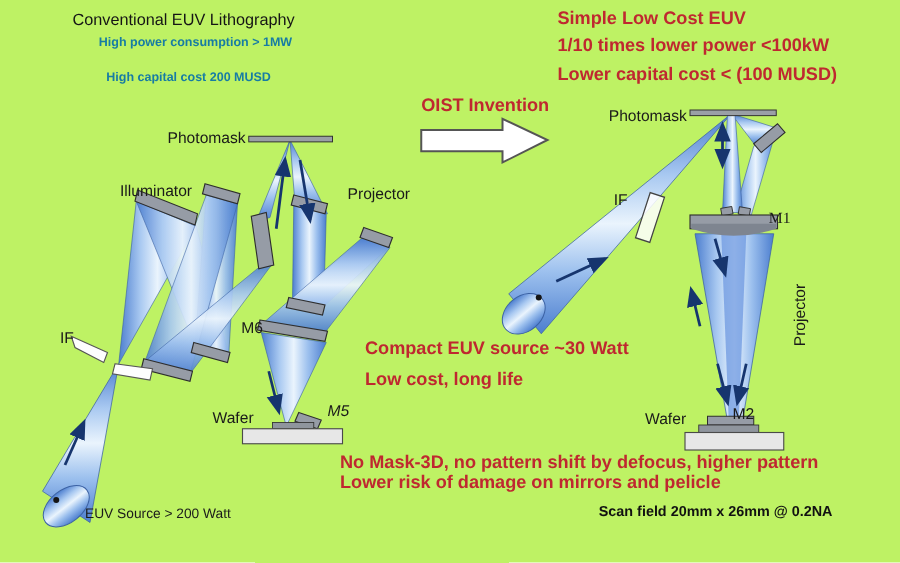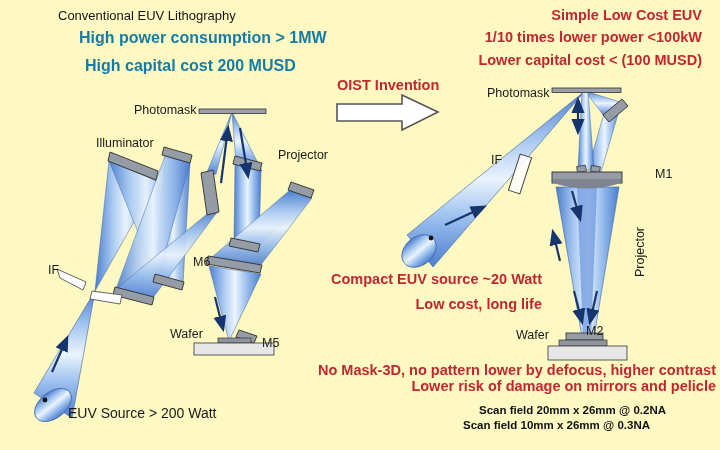--- a/index.html
+++ b/index.html
@@ -1,26 +1,26 @@
 <!DOCTYPE html>
 <html style="--teal: #177ca4; --red: #bf2830;"><head>
 <meta charset="utf-8">
 <style>
   html,body { margin:0; padding:0; background:#fff; }
   #stage {
-    position:relative; width:720px; height:450px; background:#fef9c3;
+    position:relative; width:720px; height:450px; background:#bef264;
     font-family:"Liberation Sans", sans-serif; overflow:hidden;
   }
   .abs { position:absolute; white-space:nowrap; }
   .title { font-size:13px; color:#151515; }
-  .teal  { font-size:16px; font-weight:bold; color:var(--teal,#177ca4); }
+  .teal  { font-size:10px; font-weight:bold; color:var(--teal,#177ca4); }
   .red   { font-size:14.5px; font-weight:bold; color:var(--red,#bf2830); }
   .lbl   { font-size:12.5px; color:#1a1a1a; }
   .scan  { font-size:11.5px; font-weight:bold; color:#111; }
-  .centerbox { text-align:right; }
+  .centerbox { text-align:left; }
   #proj-right {
     left:605px; top:245px; width:70px; text-align:center;
     transform:rotate(-90deg); transform-origin:center;
   }
   svg { position:absolute; left:0; top:0; }
 </style>
 </head>
 <body>
 
 <div id="stage">
@@ -128,41 +128,40 @@
 
   <div class="abs centerbox" style="left:446px; top:7px; width:256px;">
     <div class="red">Simple Low Cost EUV</div>
     <div class="red" style="margin-top:6px;">1/10 times lower power &lt;100kW</div>
     <div class="red" style="margin-top:7px;">Lower capital cost &lt; (100 MUSD)</div>
   </div>
 
   <div class="abs red" style="left:337px; top:77px;">OIST Invention</div>
 
   <div class="abs centerbox" style="left:292px; top:271px; width:250px;">
-    <div class="red">Compact EUV source ~20 Watt</div>
+    <div class="red">Compact EUV source ~30 Watt</div>
     <div class="red" style="margin-top:9px;">Low cost, long life</div>
   </div>
 
   <div class="abs centerbox" style="left:272px; top:362px; width:444px;">
-    <div class="red">No Mask-3D, no pattern lower by defocus, higher contrast</div>
+    <div class="red">No Mask-3D, no pattern shift by defocus, higher pattern</div>
     <div class="red" style="margin-top:0;">Lower risk of damage on mirrors and pelicle</div>
   </div>
 
   <div class="abs scan" style="left:463px; top:404px;margin-left:16px;">Scan field 20mm x 26mm @ 0.2NA</div>
-  <div class="abs scan" style="left:463px; top:419px;">Scan field 10mm x 26mm @ 0.3NA</div>
 
   <div class="abs lbl" style="left:134px; top:103px;">Photomask</div>
-  <div class="abs lbl" style="left:96px;  top:136px;">Illuminator</div>
+  <div class="abs lbl" style="left:96px;  top:146px;">Illuminator</div>
   <div class="abs lbl" style="left:278px; top:148px;">Projector</div>
   <div class="abs lbl" style="left:48px;  top:263px;">IF</div>
   <div class="abs lbl" style="left:193px; top:255px;">M6</div>
   <div class="abs lbl" style="left:170px; top:327px;">Wafer</div>
-  <div class="abs lbl" style="left:262px; top:336px;">M5</div>
-  <div class="abs lbl" style="left:68px;  top:405px; font-size:14px;">EUV Source &gt; 200 Watt</div>
+  <div class="abs lbl" style="left:262px; top:322px;font-style:italic;">M5</div>
+  <div class="abs lbl" style="left:68px;  top:405px; font-size:11px;">EUV Source &gt; 200 Watt</div>
 
   <div class="abs lbl" style="left:487px; top:86px;">Photomask</div>
   <div class="abs lbl" style="left:491px; top:153px;">IF</div>
-  <div class="abs lbl" style="left:655px; top:167px;">M1</div>
+  <div class="abs lbl" style="left:615px; top:167px;font-family:Liberation Serif, serif;">M1</div>
   <div class="abs lbl" id="proj-right">Projector</div>
   <div class="abs lbl" style="left:516px; top:328px;">Wafer</div>
   <div class="abs lbl" style="left:586px; top:324px;">M2</div>
 
 </div>
 
 </body></html>

